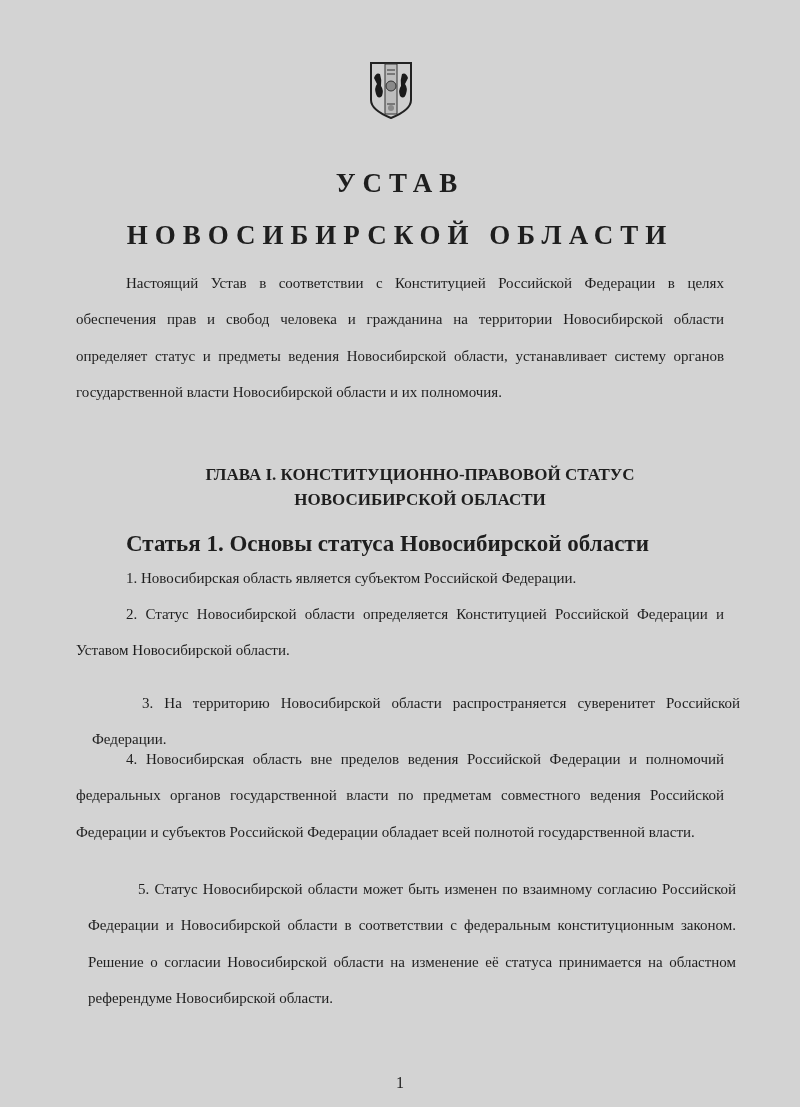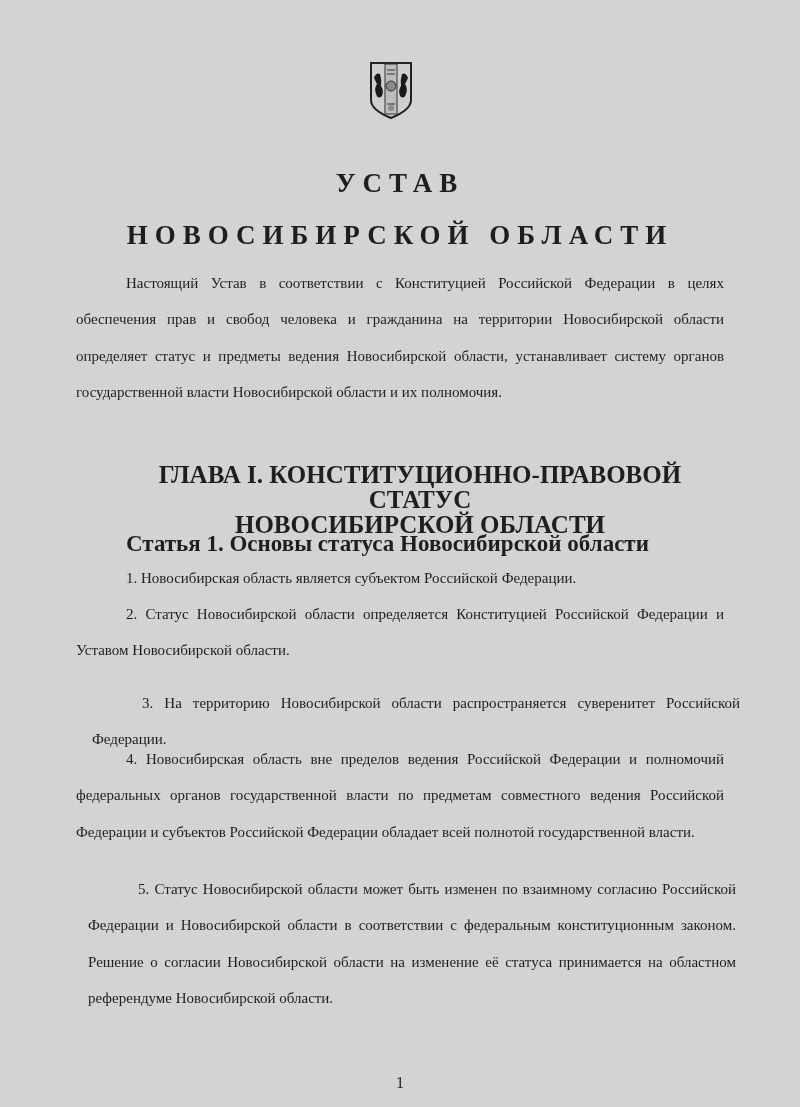--- a/index.html
+++ b/index.html
@@ -57,21 +57,21 @@
     }
     .indent { text-indent: 50px; }
     .intro { top: 265px; }
     .chapter {
       position: absolute;
       left: 120px;
       width: 600px;
       top: 462px;
       text-align: center;
       font-weight: bold;
-      font-size: 25px;
+      font-size: 17px;
       line-height: 25px;
     }
     .article-title {
       position: absolute;
       left: 126px;
       top: 530px;
       font-weight: bold;
       font-size: 23px;
       line-height: 28px;
       white-space: nowrap;

